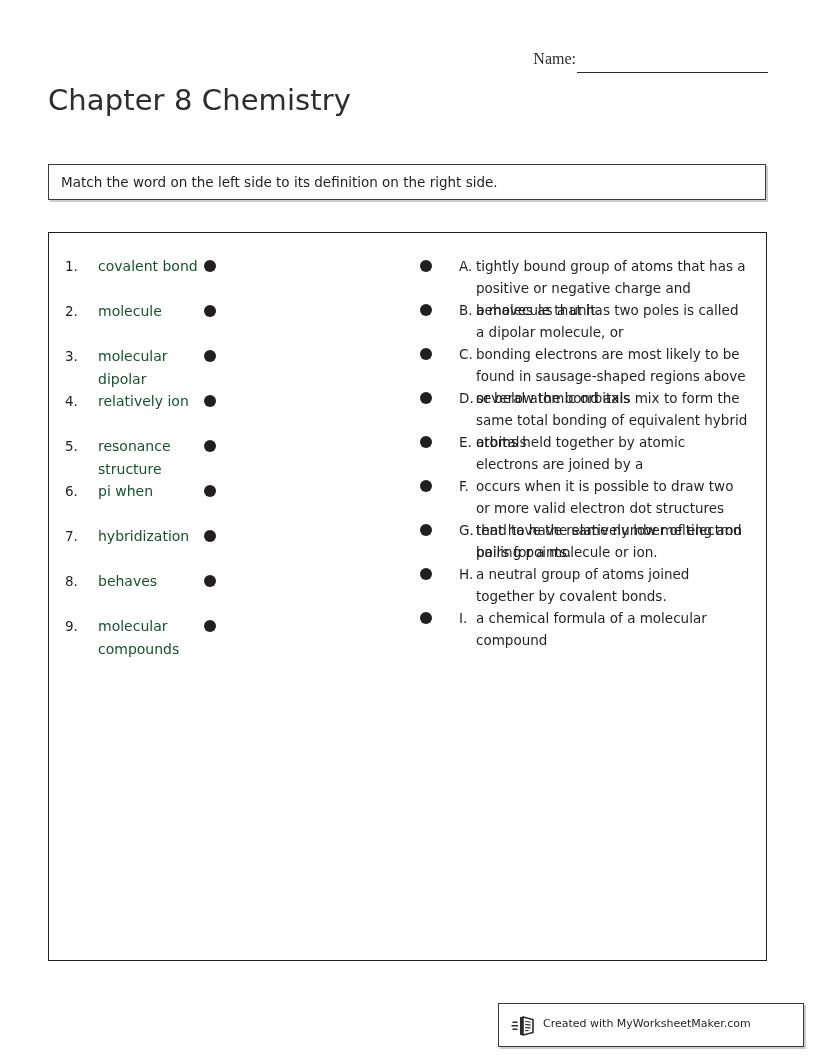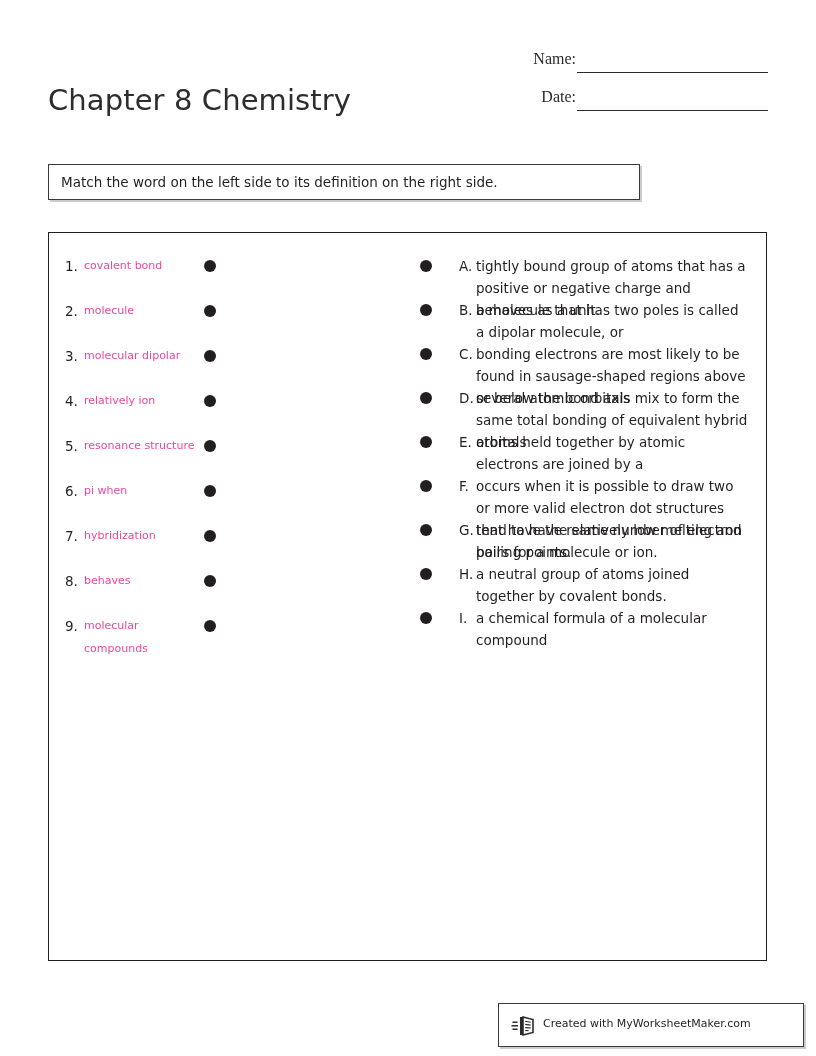--- a/index.html
+++ b/index.html
@@ -62,21 +62,21 @@
     width: 191px;
     height: 0;
     border-bottom: 1.4px solid #2b2b2b;
   }
 
   
   #instruction-box {
     position: absolute;
     left: 48px;
     top: 164px;
-    width: 592px;
+    width: 718px;
     height: 36px;
     border: 1px solid #3a3a3a;
     background: #ffffff;
     box-shadow: 2px 2px 0 rgba(140,140,140,0.45);
     box-sizing: border-box;
   }
   #instruction-text {
     position: absolute;
     left: 12px;
     top: 9px;
@@ -104,26 +104,26 @@
     top: 22px;
     width: 200px;
   }
   .term-row {
     position: relative;
     min-height: 22px;
     margin-bottom: 23px;
   }
   .term-text {
     position: absolute;
-    left: 2px;
+    left: 16px;
     top: 0;
     width: 120px;
-    font-size: 11px;
+    font-size: 14px;
     line-height: 22.5px;
-    color: #ec4899;
+    color: #14532d;
     text-indent: 0;
     padding-left: 17px;
   }
   .term-num {
     position: absolute;
     left: 0;
     top: 0;
     font-size: 13.5px;
     line-height: 22.5px;
     color: #231f20;
@@ -207,24 +207,20 @@
 </style>
 </head>
 <body>
 
 <div id="header">
   <div id="worksheet-title">Chapter 8 Chemistry</div>
 
   <div id="name-date-block">
     <div class="nd-row">
       <span class="nd-label">Name:</span>
-      <span class="nd-line"></span>
-    </div>
-    <div class="nd-row">
-      <span class="nd-label">Date:</span>
       <span class="nd-line"></span>
     </div>
   </div>
 </div>
 
 <div id="instruction-box">
   <div id="instruction-text">Match the word on the left side to its definition on the right side.</div>
 </div>
 
 <div id="matching-box">

